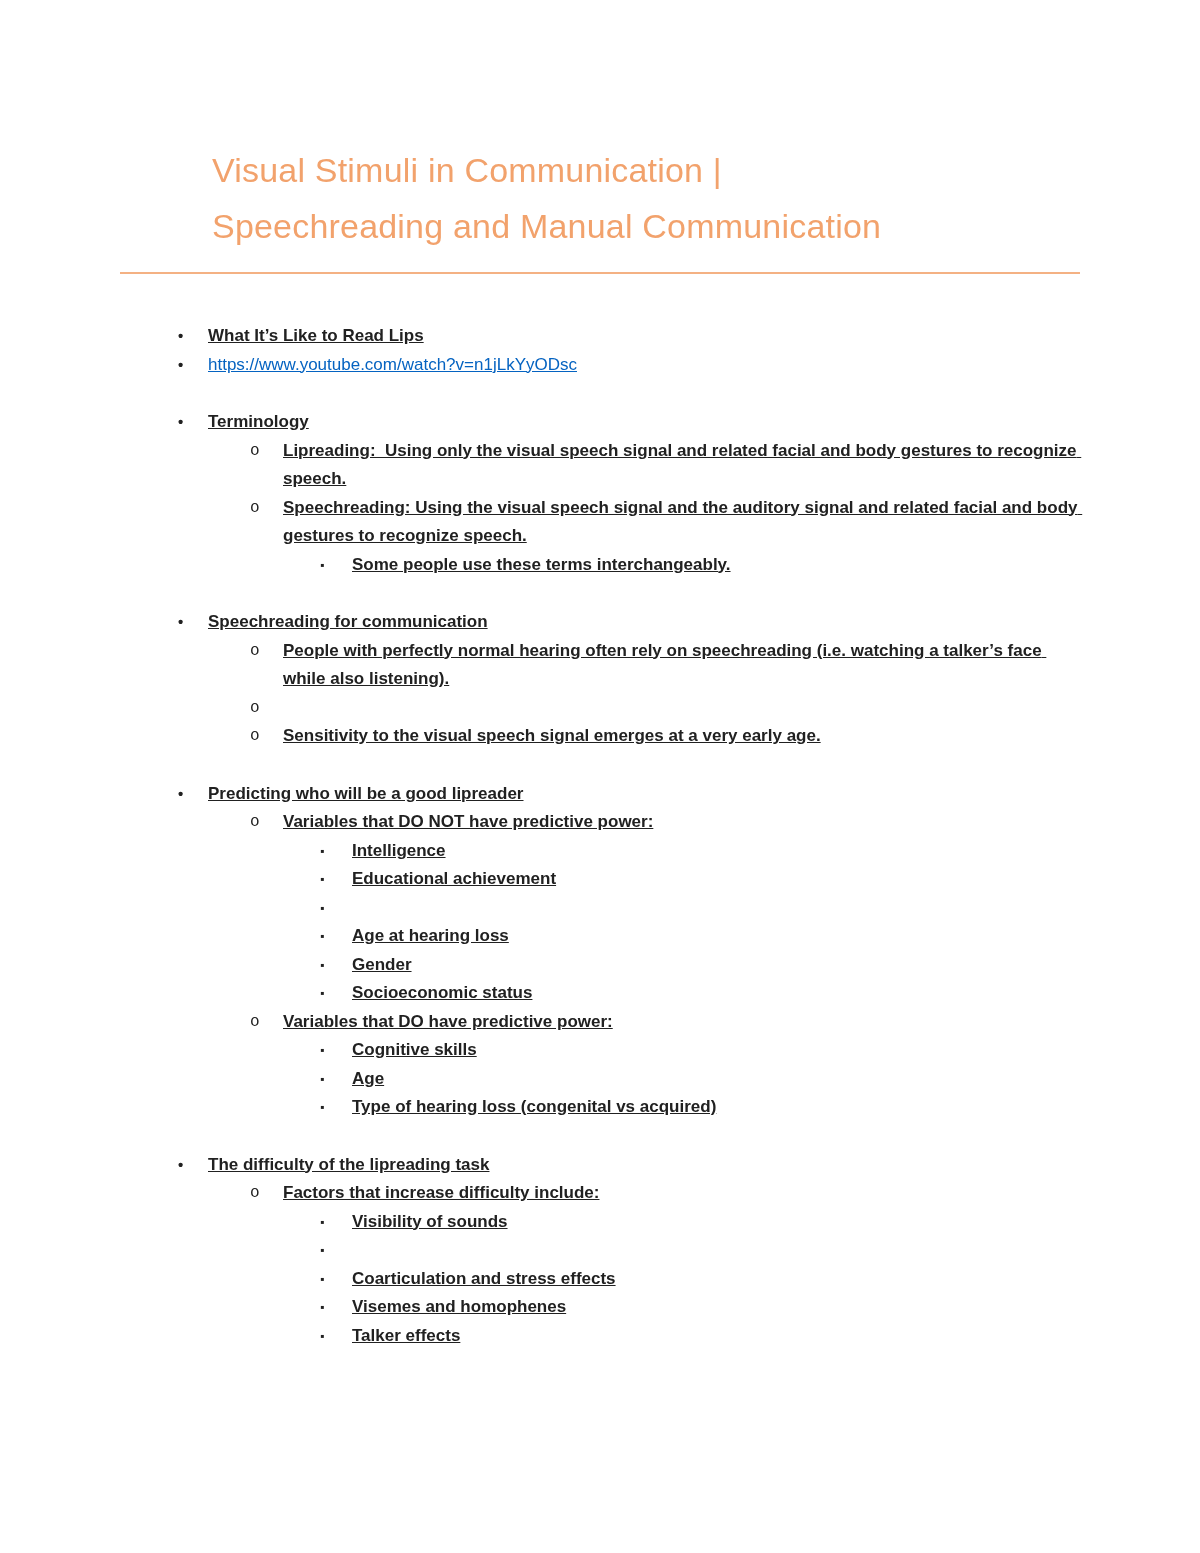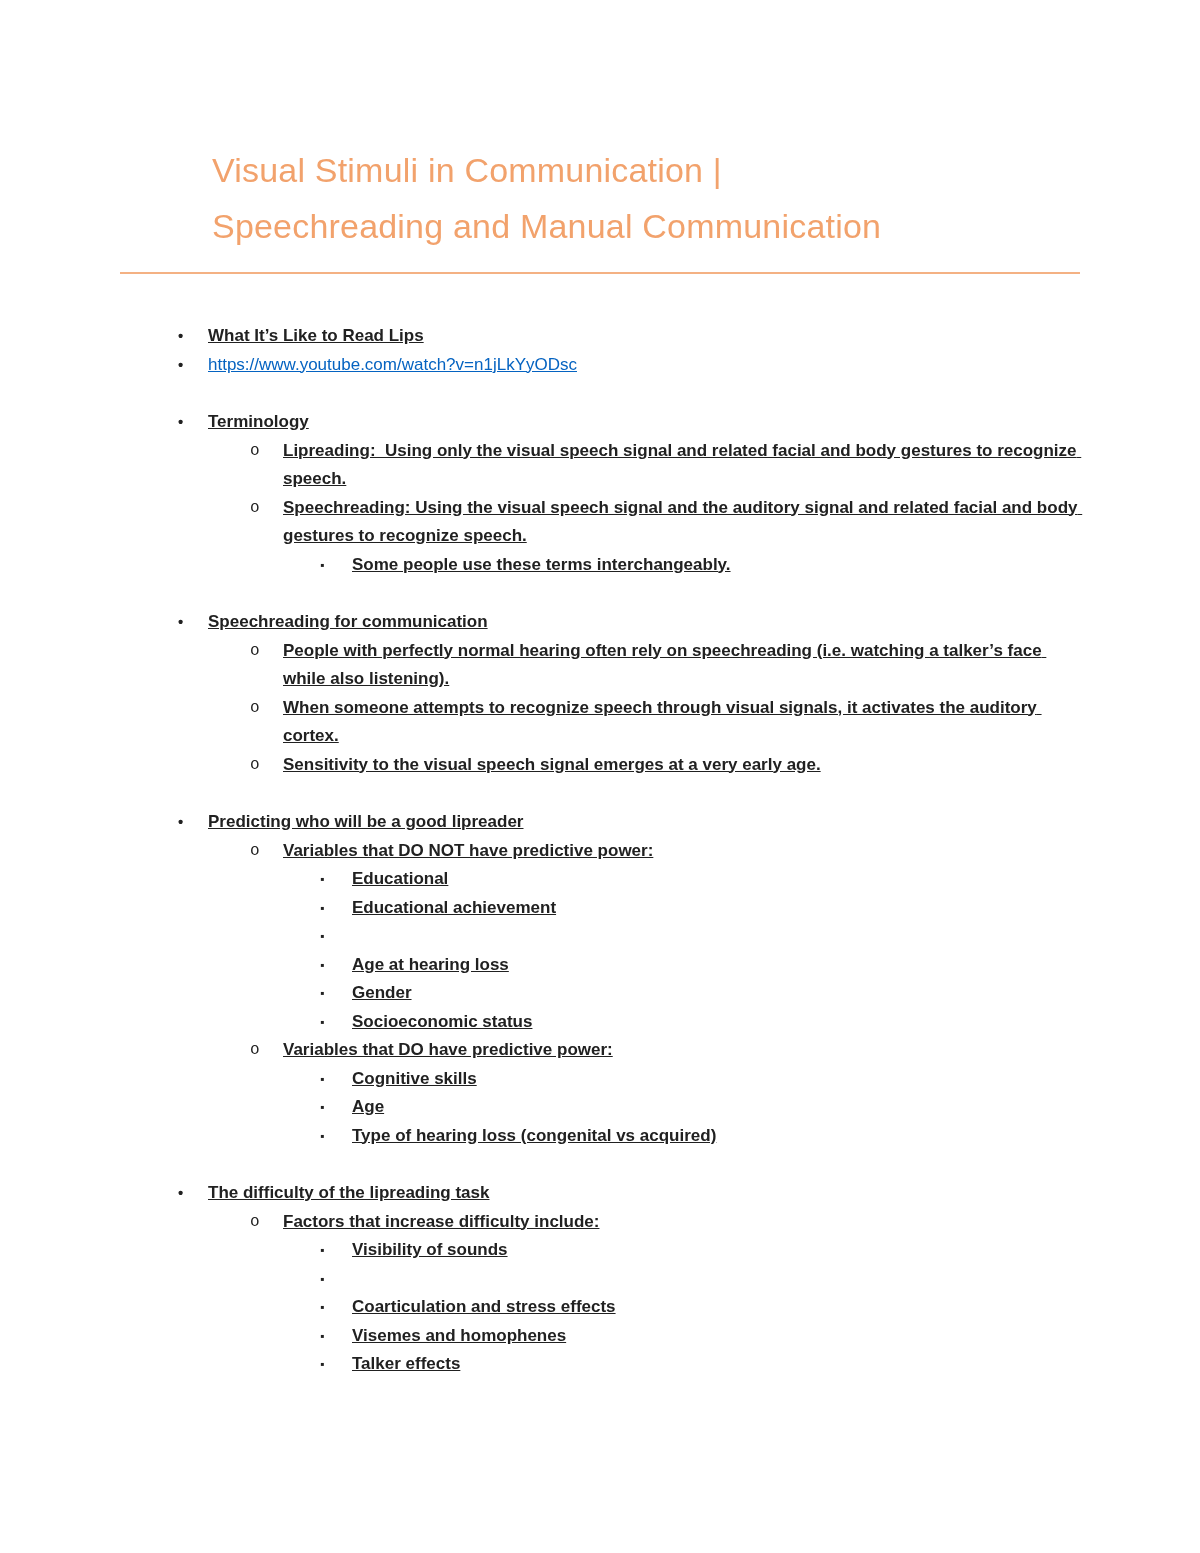--- a/index.html
+++ b/index.html
@@ -107,39 +107,38 @@
         <div class="item l1">
           <span class="bullet">•</span>
           <span class="text">Speechreading for communication</span>
         </div>
         <div class="item l2">
           <span class="bullet">o</span>
           <span class="text">People with perfectly normal hearing often rely on speechreading (i.e. watching a talker’s face while also listening).</span>
         </div>
         <div class="item l2">
           <span class="bullet">o</span>
-          <span class="text">When someone attempts to recognize speech through visual signals, it activates the auditory cortex.</span>
         </div>
         <div class="item l2">
           <span class="bullet">o</span>
           <span class="text">Sensitivity to the visual speech signal emerges at a very early age.</span>
         </div>
       </div>
       <div class="section">
         <div class="item l1">
           <span class="bullet">•</span>
           <span class="text">Predicting who will be a good lipreader</span>
         </div>
         <div class="item l2">
           <span class="bullet">o</span>
           <span class="text">Variables that DO NOT have predictive power:</span>
         </div>
         <div class="item l3">
           <span class="bullet">▪</span>
-          <span class="text">Educational</span>
+          <span class="text">Intelligence</span>
         </div>
         <div class="item l3">
           <span class="bullet">▪</span>
           <span class="text">Educational achievement</span>
         </div>
         <div class="item l3">
           <span class="bullet">▪</span>
         </div>
         <div class="item l3">
           <span class="bullet">▪</span>

